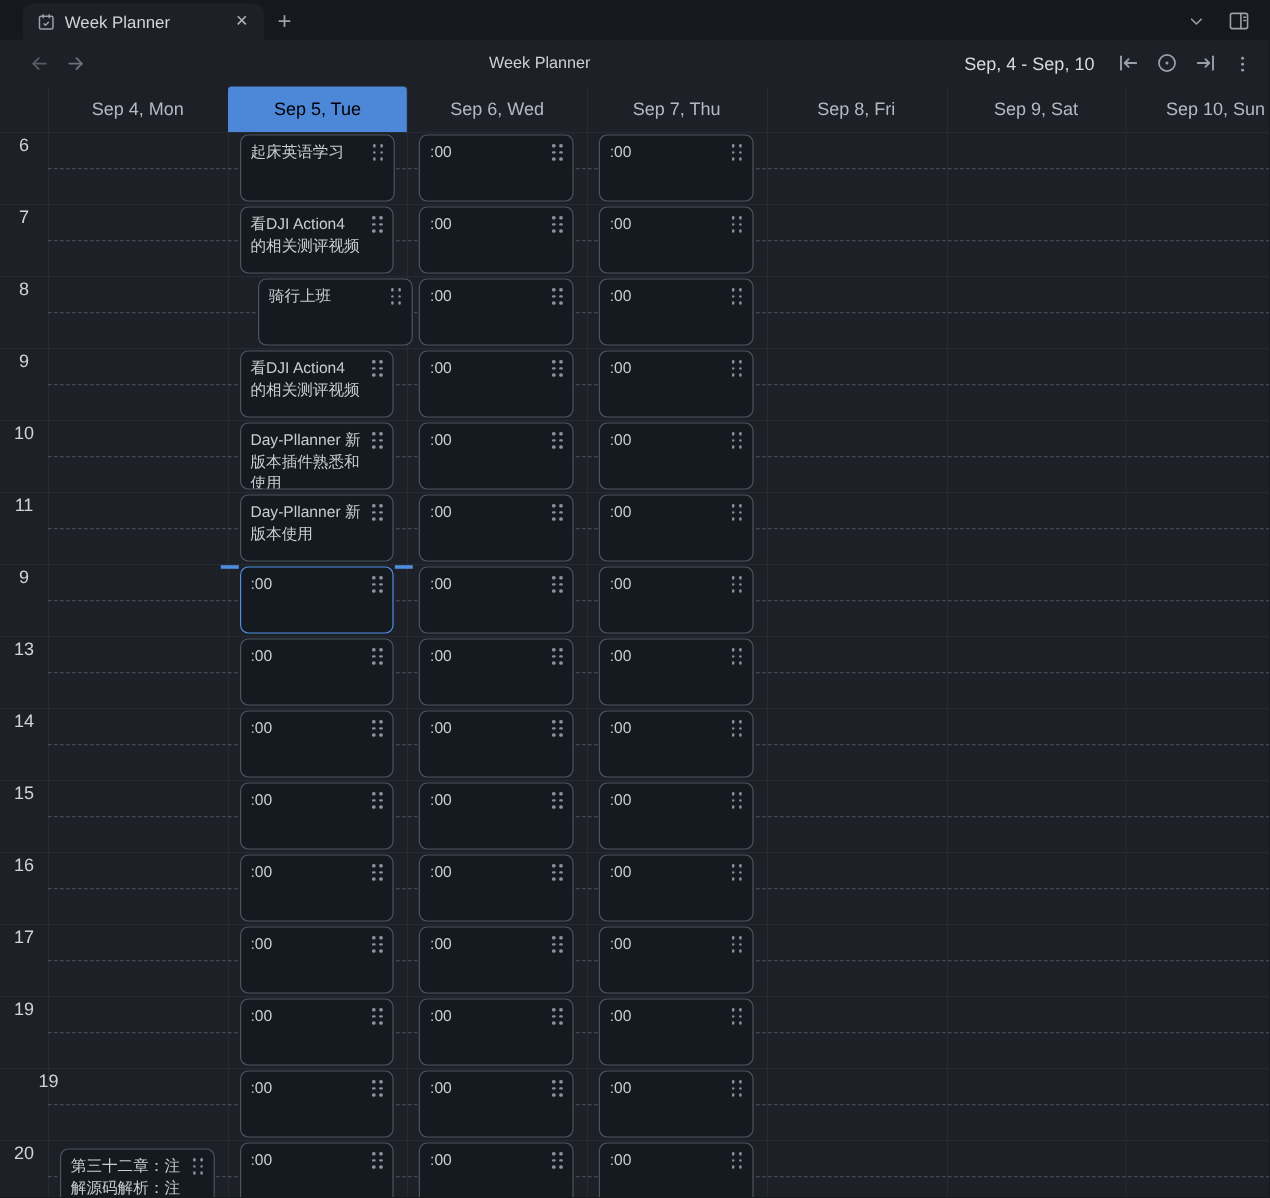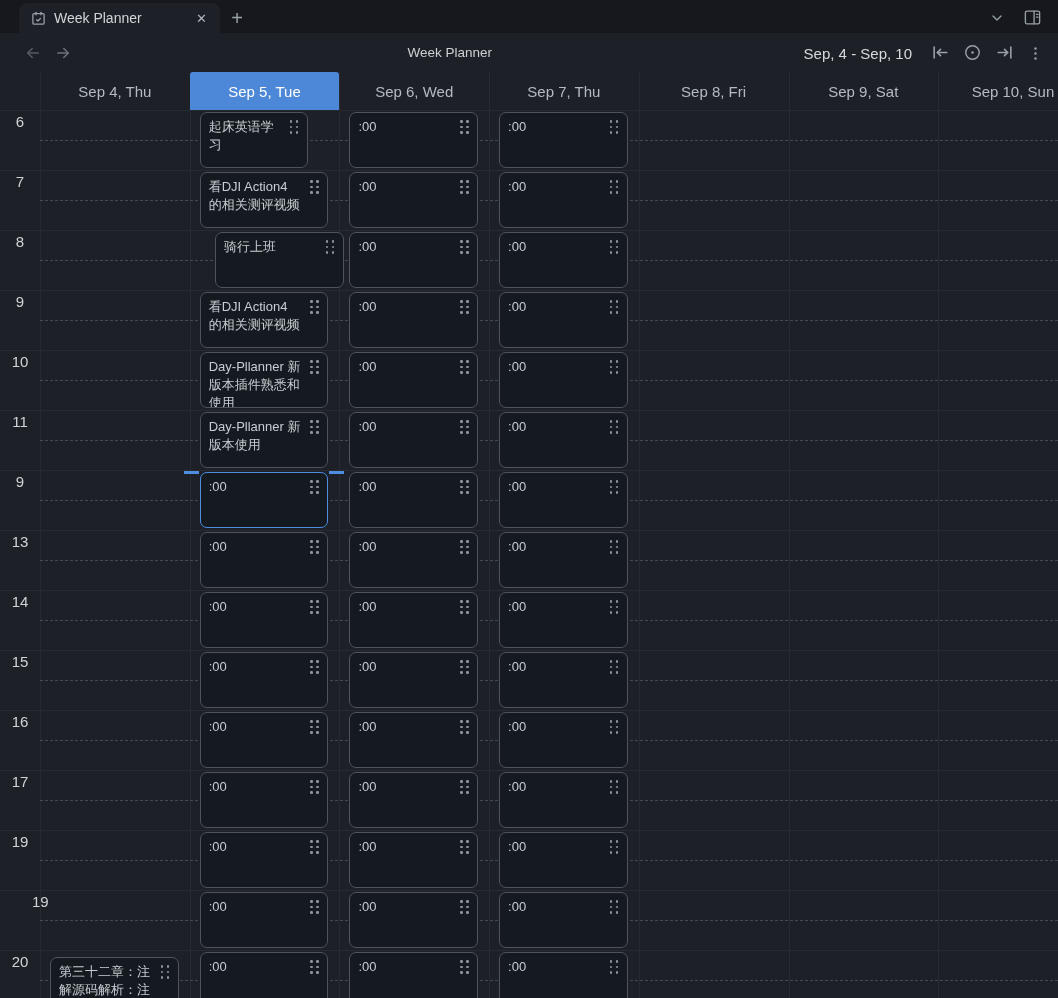--- a/index.html
+++ b/index.html
@@ -30,21 +30,21 @@
   .vtitle{flex:1;text-align:center;font-size:13.5px;color:#cdd1d6;}
   .vactions{flex:none;display:flex;align-items:flex-end;gap:13px;}
   .daterange{font-size:15px;color:#d8dadc;margin-right:6px;white-space:nowrap;}
 
   
   .calendar{position:relative;height:926px;}
   .vline{position:absolute;top:0;bottom:0;width:1px;background:var(--line);z-index:0;}
   .dayheaders{position:relative;height:38px;display:flex;padding-left:40px;z-index:1;}
   .dayheader{width:149.7px;flex:none;display:flex;align-items:center;justify-content:center;
              font-size:15px;color:var(--daytext);white-space:nowrap;overflow:hidden;}
-  .dayheader.active{position:relative;z-index:2;background:var(--accent);color:#ffffff;border-radius:3px 3px 0 0;}
+  .dayheader.active{position:relative;z-index:2;background:var(--accent);color:#000000;border-radius:3px 3px 0 0;}
   .grid{position:absolute;top:38px;left:0;right:0;height:888px;overflow:hidden;z-index:1;}
   .hline{position:absolute;left:0;right:0;height:1px;background:var(--line);}
   .dline{position:absolute;left:40px;right:0;height:0;border-top:1px dashed var(--dash);}
   .hourlabel{position:absolute;left:0;width:40px;text-align:center;font-size:15px;color:#d0d4d8;}
 
   
   .box{position:absolute;background:var(--box-bg);border:1px solid var(--box-border);border-radius:7px;
        padding:5px 26px 5px 8px;font-size:13px;line-height:1.38;color:#c8cdd3;overflow:hidden;z-index:2;}
   .box.selected{border:1.5px solid var(--selection);overflow:visible;}
   .box.selected::before,.box.selected::after{content:"";position:absolute;top:-2px;height:3px;width:15px;
@@ -143,21 +143,21 @@
     <div id="vlines">
         <div class="vline" style="left: 40px;"></div>
         <div class="vline" style="left: 189.7px;"></div>
         <div class="vline" style="left: 339.4px;"></div>
         <div class="vline" style="left: 489.1px;"></div>
         <div class="vline" style="left: 638.8px;"></div>
         <div class="vline" style="left: 788.5px;"></div>
         <div class="vline" style="left: 938.2px;"></div>
       </div>
     <div class="dayheaders" id="dayheaders">
-        <div class="dayheader">Sep 4, Thu</div>
+        <div class="dayheader">Sep 4, Mon</div>
         <div class="dayheader active">Sep 5, Tue</div>
         <div class="dayheader">Sep 6, Wed</div>
         <div class="dayheader">Sep 7, Thu</div>
         <div class="dayheader">Sep 8, Fri</div>
         <div class="dayheader">Sep 9, Sat</div>
         <div class="dayheader">Sep 10, Sun</div>
       </div>
     <div class="grid" id="grid">
         <div class="hline" style="top: 0px;"></div>
         <div class="dline" style="top: 30px;"></div>
@@ -197,21 +197,21 @@
         <div class="hourlabel" style="top: 663px;">17</div>
         <div class="hline" style="top: 720px;"></div>
         <div class="dline" style="top: 750px;"></div>
         <div class="hourlabel" style="top: 723px;">19</div>
         <div class="hline" style="top: 780px;"></div>
         <div class="dline" style="top: 810px;"></div>
         <div class="hourlabel" style="top: 783px; padding-left: 32px;">19</div>
         <div class="hline" style="top: 840px;"></div>
         <div class="dline" style="top: 870px;"></div>
         <div class="hourlabel" style="top: 843px;">20</div>
-        <div class="box" style="left: 199.7px; top: 2px; width: 108px; height: 56px;"><span>起床英语学习</span><span class="handle">
+        <div class="box" style="left: 199.7px; top: 2px; width: 129px; height: 56px;"><span>起床英语学习</span><span class="handle">
             <i></i>
             <i></i>
             <i></i>
             <i></i>
             <i></i>
             <i></i>
           </span></div>
         <div class="box" style="left: 199.7px; top: 62px; width: 128.7px; height: 56px;"><span>看DJI Action4 的相关测评视频</span><span class="handle">
             <i></i>
             <i></i>

